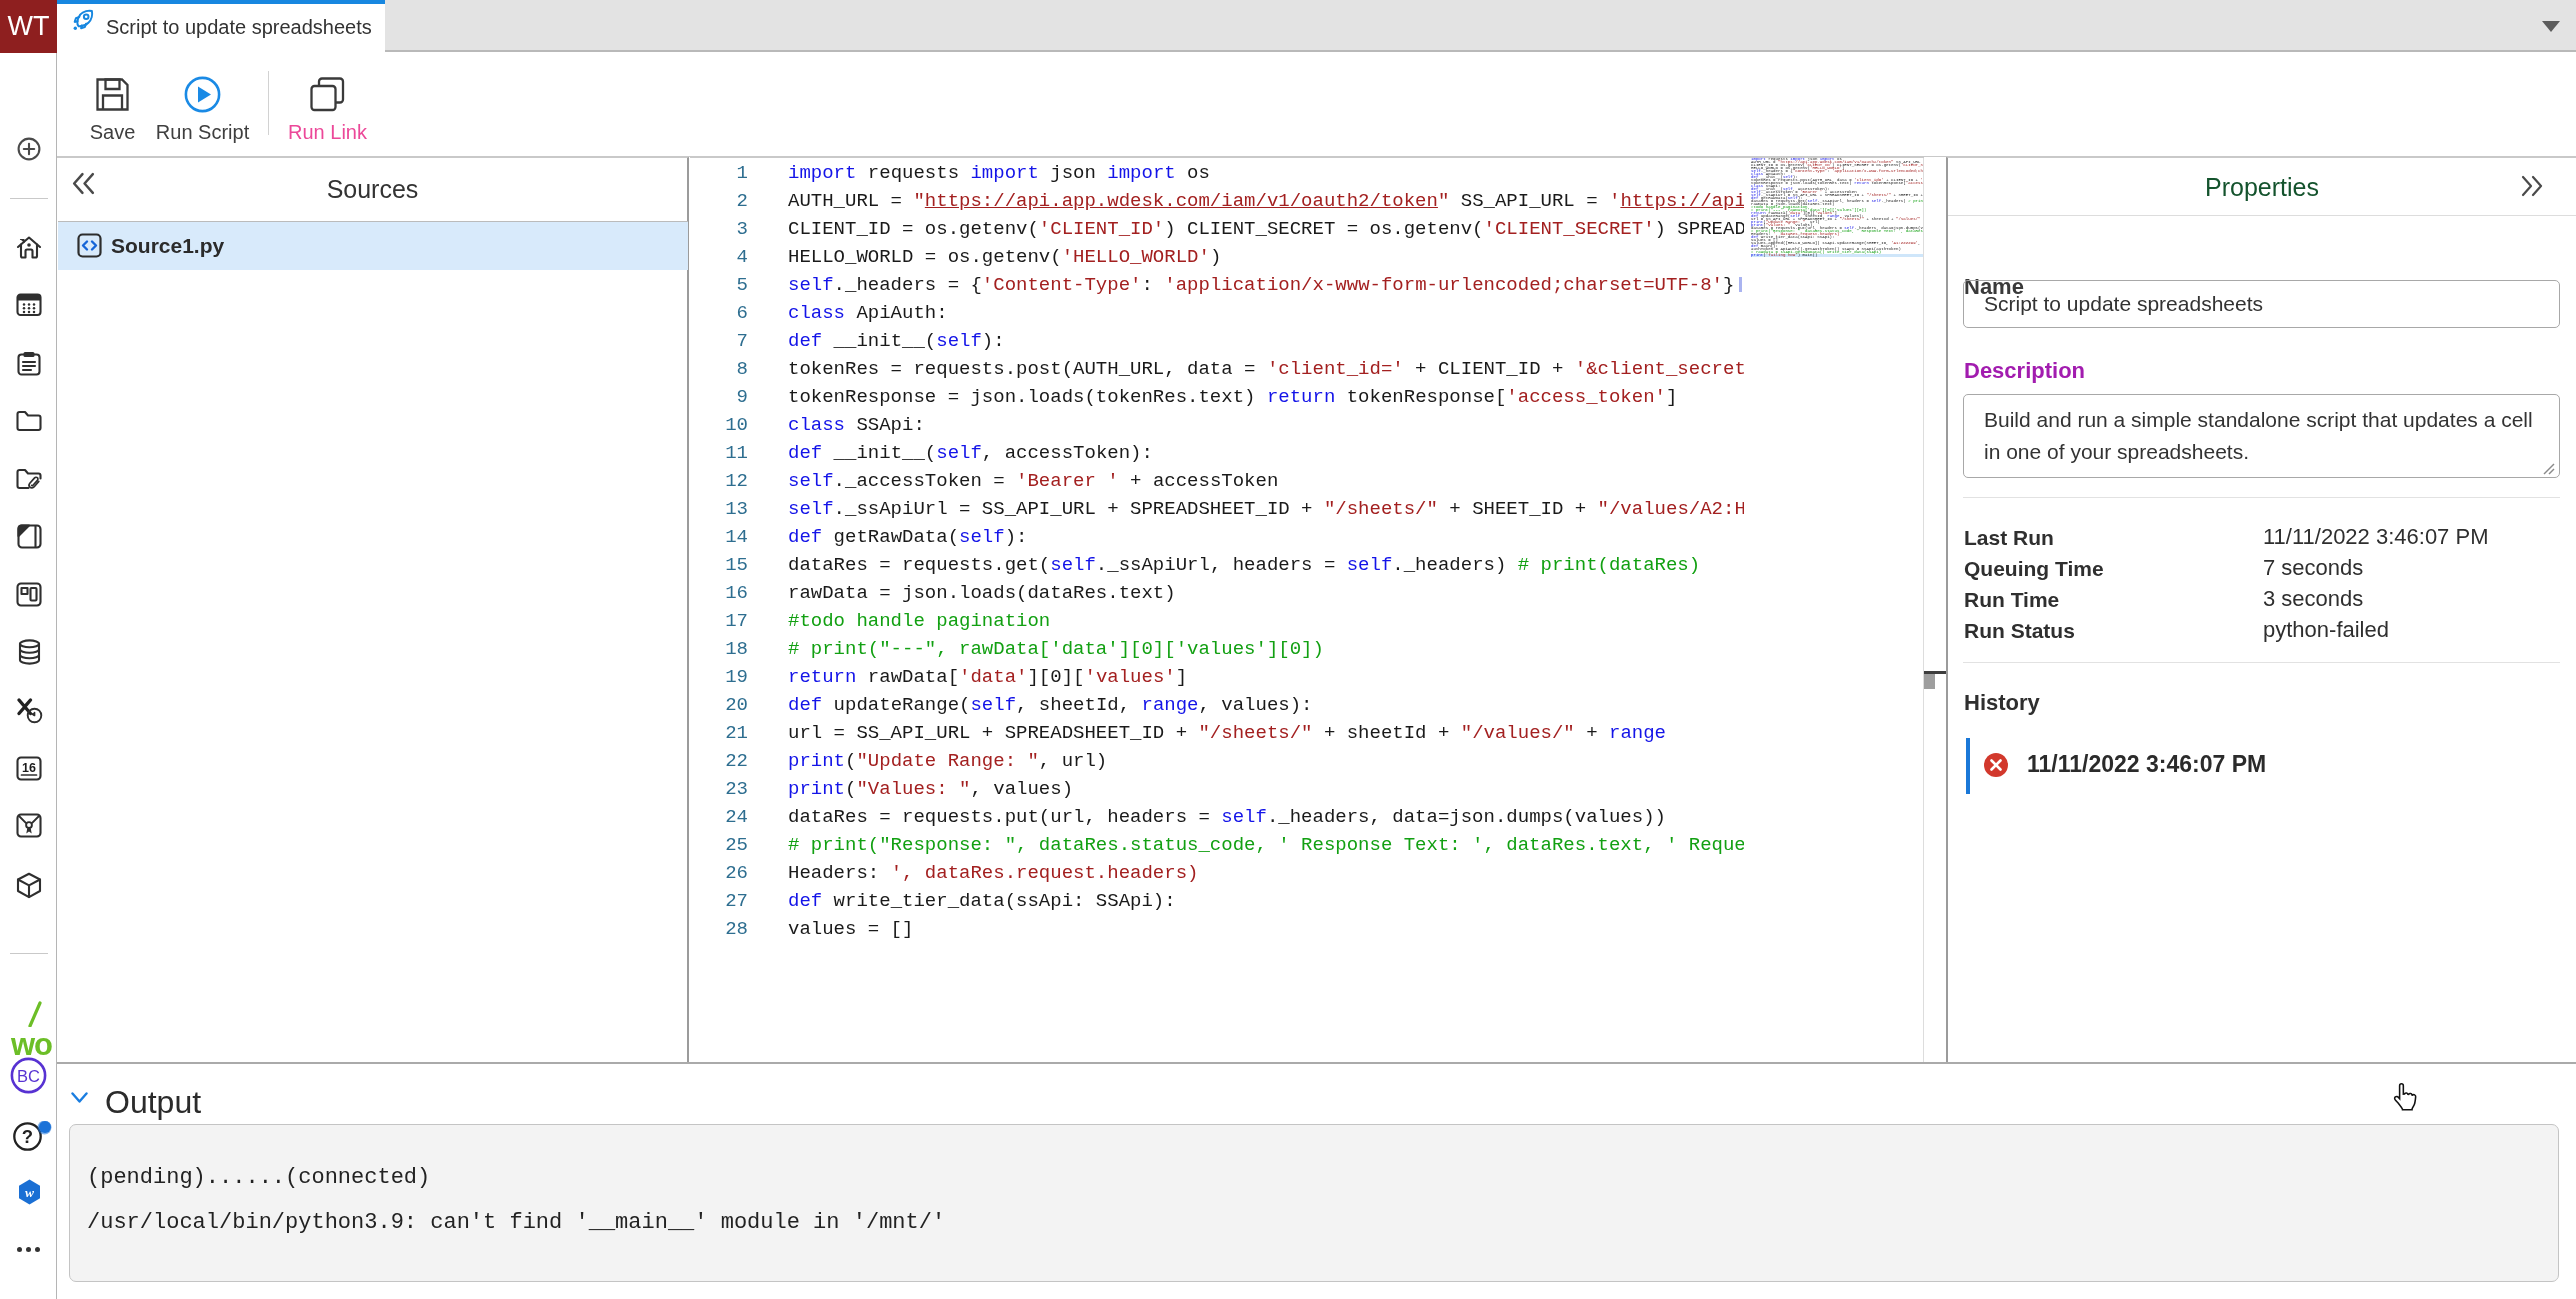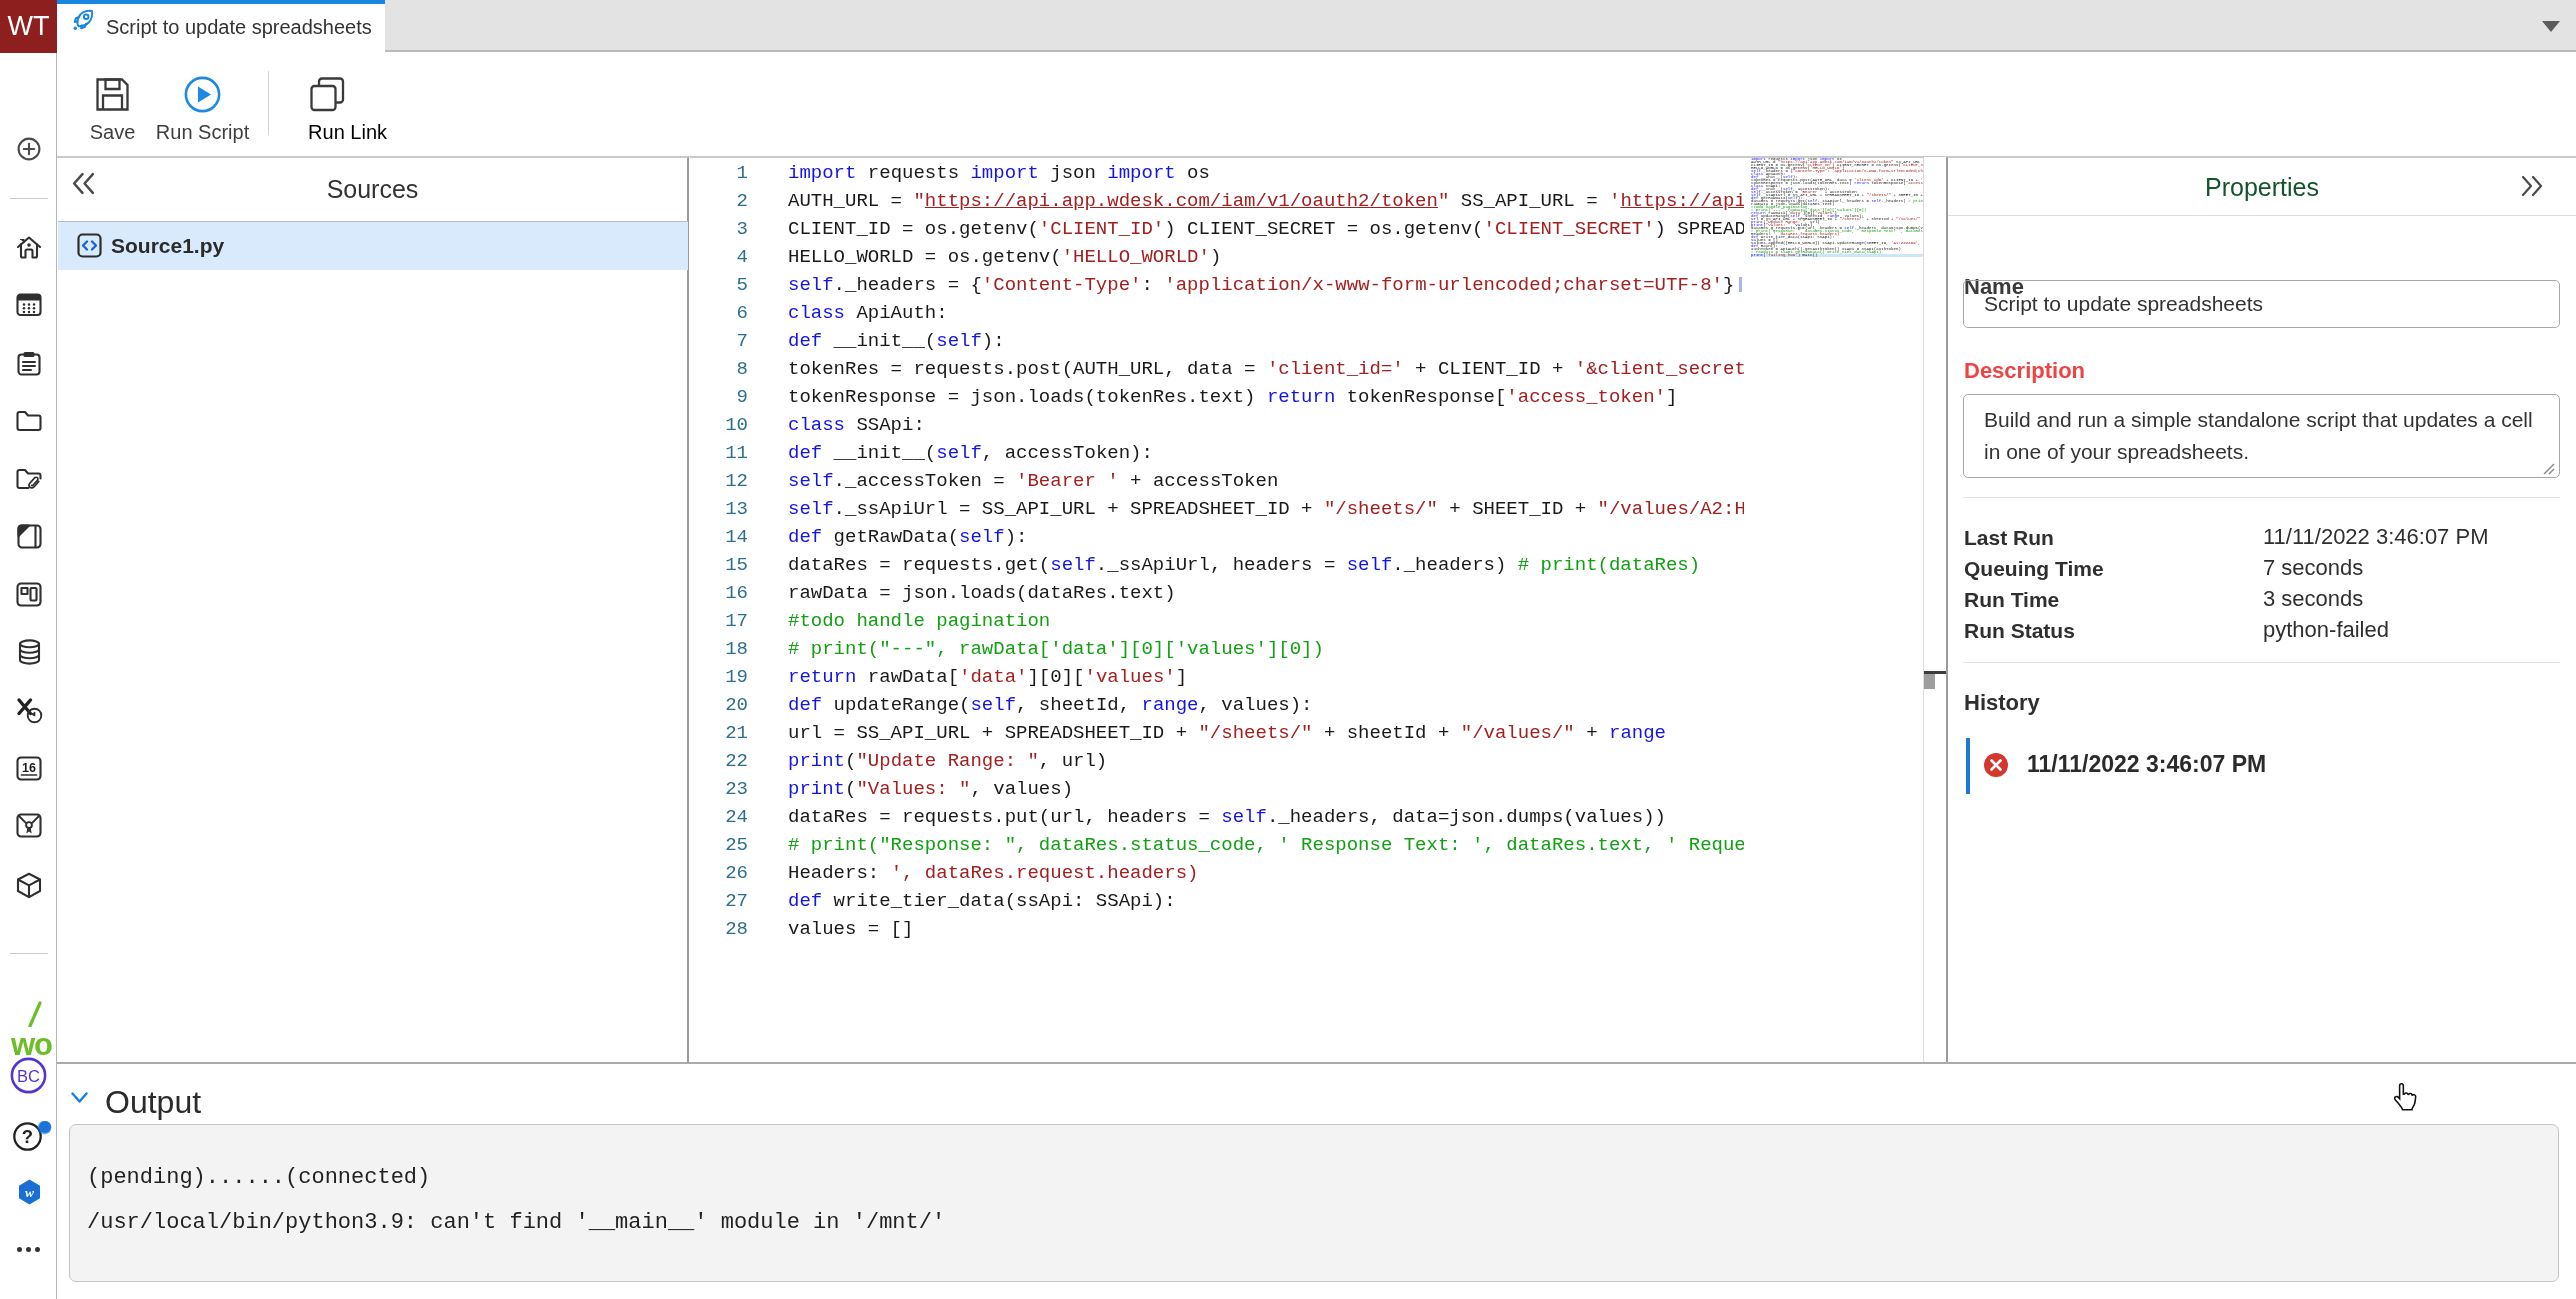--- a/index.html
+++ b/index.html
@@ -47,21 +47,21 @@
   <circle cx="18.5" cy="18.5" r="16.6" fill="none" stroke="#1a8ae5" stroke-width="2.6"></circle>
   <polygon points="14,10.5 27,18.5 14,26.5" fill="#1a8ae5"></polygon>
 </svg>
 <div class="abs" style="left:143px;top:121px;width:119px;text-align:center;font-size:20px;color:#3f3f3f;">Run Script</div>
 <div class="abs" style="left:268px;top:71px;width:1px;height:64px;background:#d2d2d2;"></div>
 
 <svg class="abs" style="left:310px;top:77px;" width="35" height="35" viewBox="0 0 35 35" fill="none" stroke="#3a3a3a" stroke-width="2.3">
   <rect x="9" y="1.5" width="24" height="24" rx="3"></rect>
   <rect x="1.5" y="9" width="24" height="24" rx="3" fill="#fff"></rect>
 </svg>
-<div class="abs" style="left:268px;top:121px;width:119px;text-align:right;font-size:20px;color:#000000;">Run Link</div>
+<div class="abs" style="left:268px;top:121px;width:119px;text-align:center;font-size:20px;color:#ec4899;">Run Link</div>
 
 <div class="abs" style="left:0;top:53px;width:57px;height:1247px;background:#fff;border-right:1px solid #b5b5b5;"></div>
 <svg class="abs" style="left:17px;top:137px;" width="24" height="24" viewBox="0 0 24 24" fill="none" stroke="#2f2f2f" stroke-width="2.1" stroke-linecap="round" stroke-linejoin="round">
       <circle cx="12" cy="12" r="10.4" stroke="#4a4a4a"></circle>
       <line x1="12" y1="6.8" x2="12" y2="17.2" stroke="#4a4a4a"></line>
       <line x1="6.8" y1="12" x2="17.2" y2="12" stroke="#4a4a4a"></line>
     </svg>
 <div class="abs" style="left:10px;top:198px;width:38px;height:1px;background:#c9c9c9;"></div>
 <svg class="abs" style="left:16px;top:235px;" width="26" height="25" viewBox="0 0 26 25" fill="none" stroke="#2f2f2f" stroke-width="2.1" stroke-linecap="round" stroke-linejoin="round">
       <path d="M2 12 L13 2.5 L24 12"></path>
@@ -274,21 +274,21 @@
 
 <div class="abs" style="left:1946px;top:157px;width:630px;height:906px;background:#fff;border-left:2px solid #9b9b9b;border-top:1px solid #c9c9c9;"></div>
 <div class="abs" style="left:1948px;top:159px;width:628px;height:56px;font-size:25px;color:#14532d;text-align:center;line-height:57px;">Properties</div>
 <svg class="abs" style="left:2520px;top:173px;" width="24" height="26" viewBox="0 0 24 26" fill="none" stroke="#4a4a4a" stroke-width="2.2" stroke-linecap="round" stroke-linejoin="round">
   <polyline points="3,4 11,13 3,22"></polyline>
       <polyline points="13,4 21,13 13,22"></polyline>
 </svg>
 <div class="abs" style="left:1948px;top:215px;width:628px;height:1px;background:#ddd;"></div>
 <div class="abs" style="left:1964px;top:241px;font-size:22px;font-weight:bold;color:#3a3a3a;margin-top:33px;">Name</div>
 <div class="abs" style="left:1963px;top:280px;width:597px;height:48px;border:1.5px solid #a8a8a8;border-radius:5px;font-size:21px;color:#333;line-height:46px;padding-left:20px;">Script to update spreadsheets</div>
-<div class="abs" style="left:1964px;top:358px;font-size:22px;font-weight:bold;color:#ef4444;">Description</div>
+<div class="abs" style="left:1964px;top:358px;font-size:22px;font-weight:bold;color:#a21caf;">Description</div>
 <div class="abs" style="left:1963px;top:394px;width:597px;height:84px;border:1.5px solid #a8a8a8;border-radius:5px;font-size:21px;color:#333;line-height:32px;padding:9px 14px 0 20px;">Build and run a simple standalone script that updates a cell<br>in one of your spreadsheets.</div>
 <svg class="abs" style="left:2542px;top:462px;" width="13" height="13" viewBox="0 0 13 13" stroke="#8a8a8a" stroke-width="1.5">
       <line x1="2" y1="12" x2="12" y2="2"></line>
       <line x1="7" y1="12" x2="12" y2="7"></line>
     </svg>
 <div class="abs" style="left:1963px;top:497px;width:597px;height:1px;background:#e2e2e2;"></div>
 <div class="abs" style="left:1964px;top:522px;font-size:21px;font-weight:bold;color:#2f2f2f;line-height:31px;">Last Run<br>Queuing Time<br>Run Time<br>Run Status</div>
 <div class="abs" style="left:2263px;top:521px;font-size:22px;color:#2f2f2f;line-height:31px;">11/11/2022 3:46:07 PM<br>7 seconds<br>3 seconds<br>python-failed</div>
 <div class="abs" style="left:1963px;top:662px;width:597px;height:1px;background:#e2e2e2;"></div>
 <div class="abs" style="left:1964px;top:690px;font-size:22px;font-weight:bold;color:#2f2f2f;">History</div>

